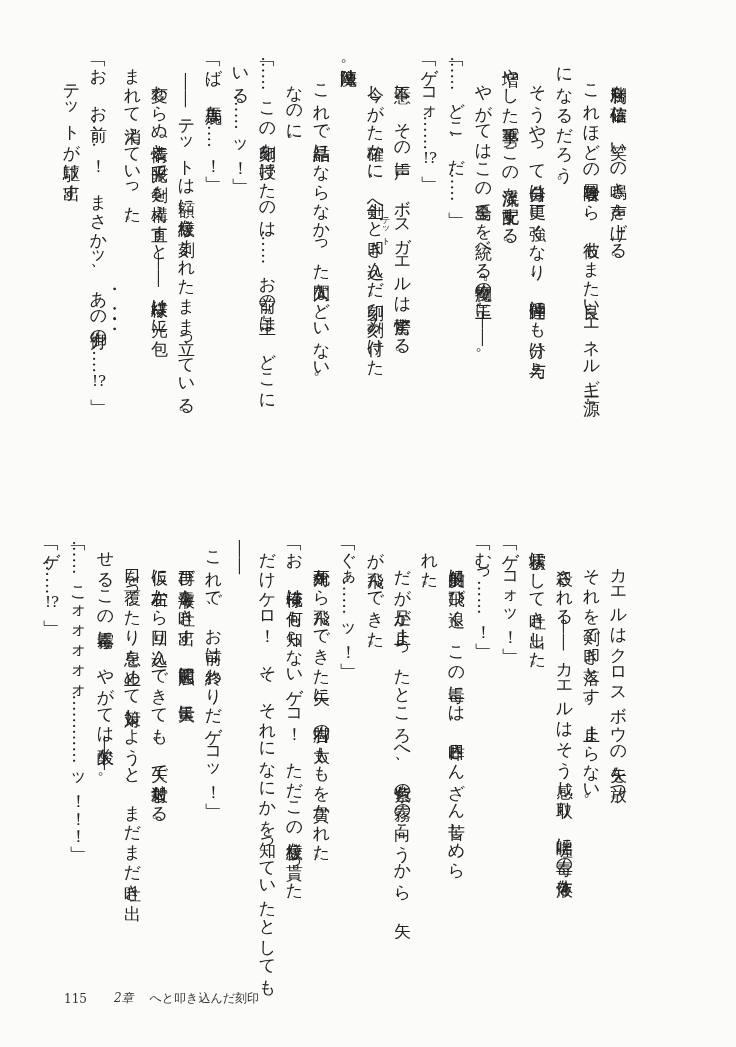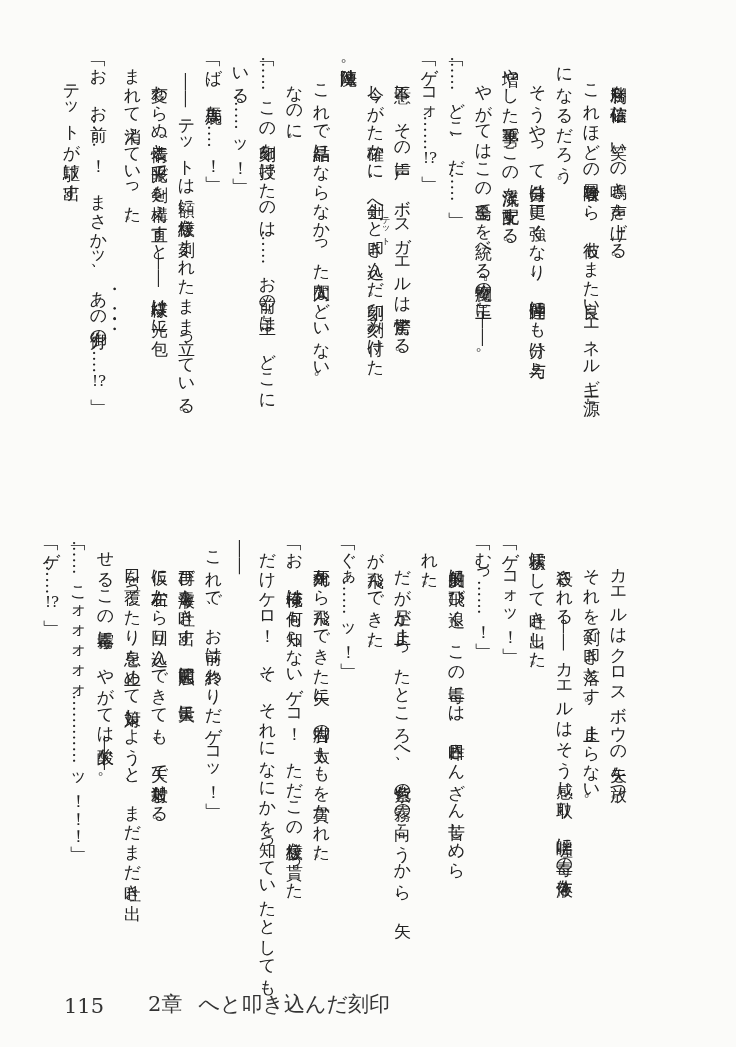--- a/index.html
+++ b/index.html
@@ -50,25 +50,25 @@
     top: 4px;
     font-size: 8.5px;
     line-height: 1;
     letter-spacing: 0;
     white-space: nowrap;
   }
   .footer {
     position: absolute;
     left: 64px;
     top: 990px;
-    font-size: 21px;
+    font-size: 12px;
     display: flex;
-    align-items: flex-end;
+    align-items: center;
   }
-  .footer .chap { margin-left: 44px; }
+  .footer .chap { margin-left: 27px; font-style: italic; }
   .footer .chap-title { margin-left: 16px; }
 </style>
 </head>
 <body style="background: rgb(251, 251, 249);">
 
 <div class="page" style="color: rgb(34, 34, 34);">
   <section class="band band-upper">
       <p class="line indent"><span class="">勝利を確信し、笑いの鳴き声を上げる。</span></p>
       <p class="line indent"><span class="">これほどの冒険者なら、彼もまた良い『エネルギー源』</span></p>
       <p class="line"><span class="">になるだろう。</span></p>

